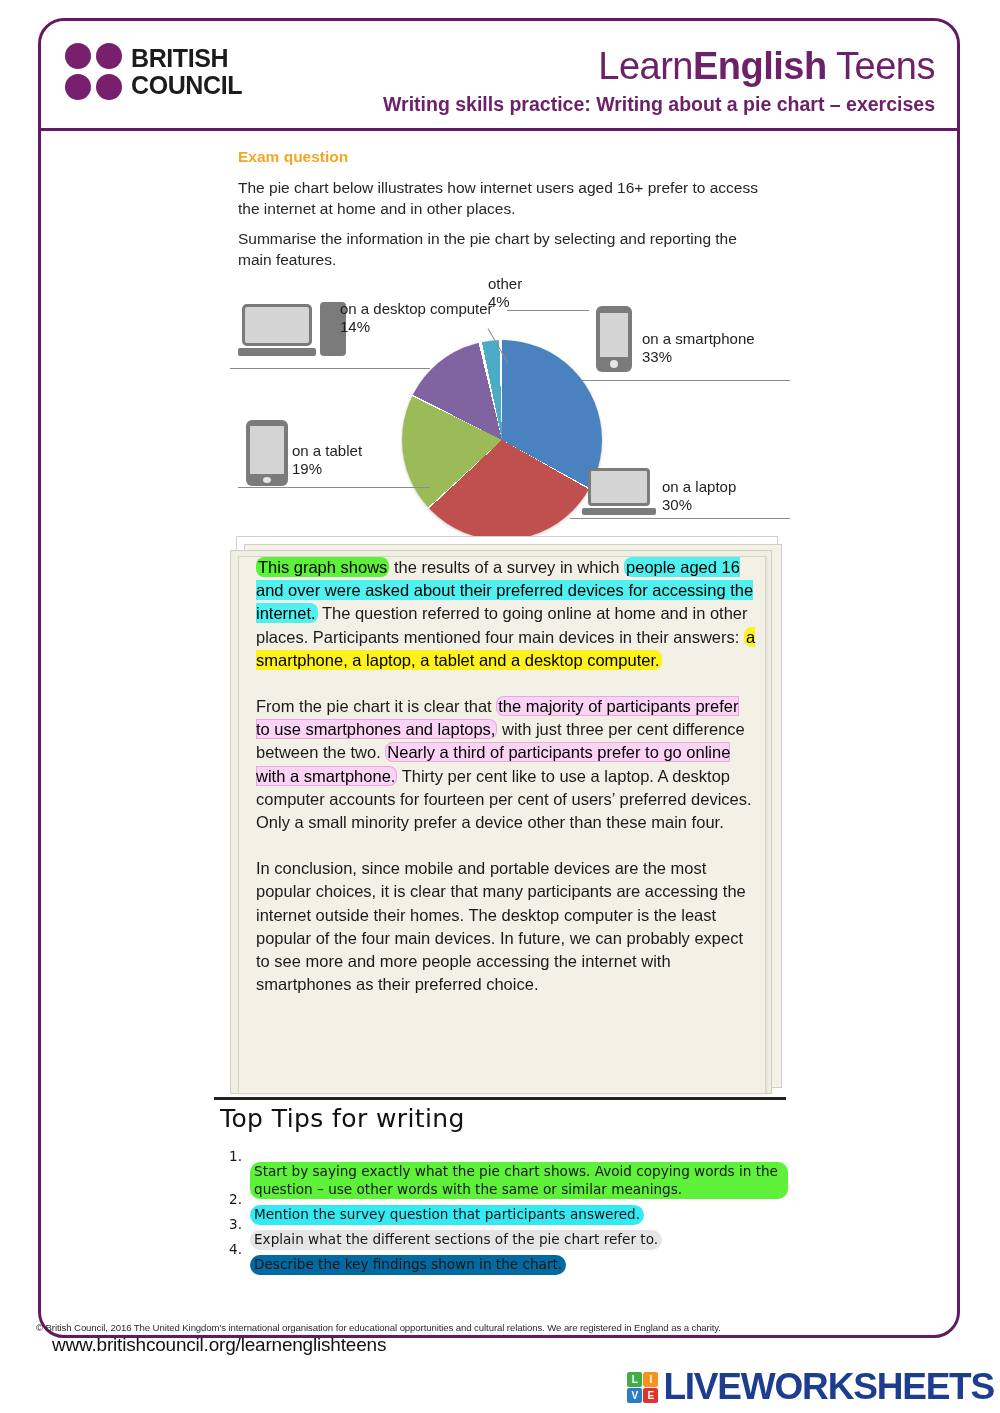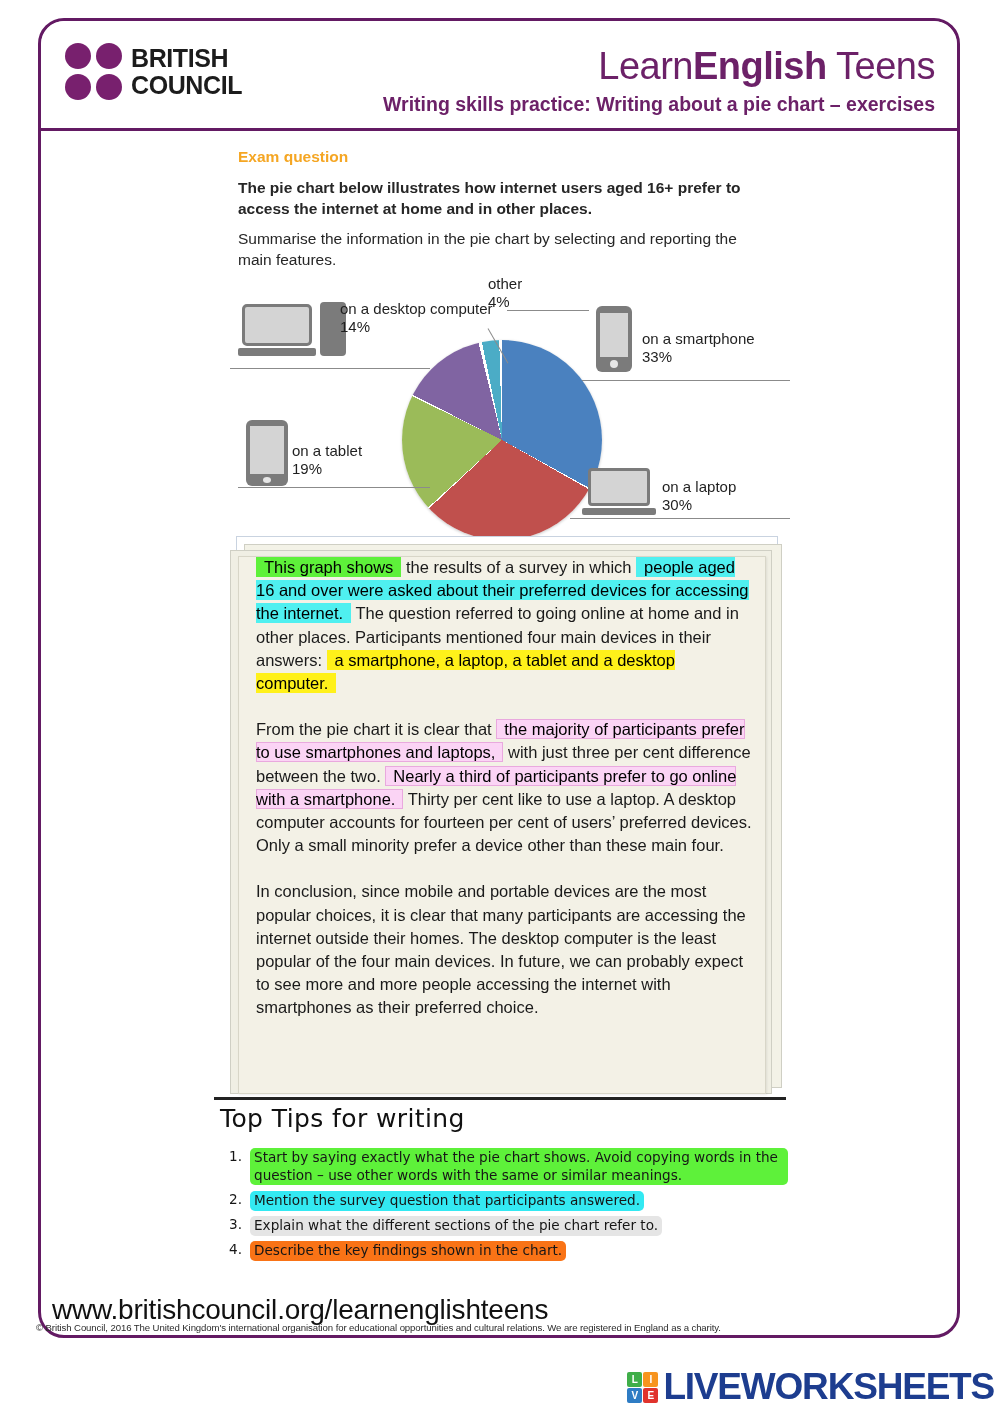--- a/index.html
+++ b/index.html
@@ -99,21 +99,21 @@
     color: #f5a623;
   }
   .exam-p {
     position: absolute;
     left: 238px;
     width: 530px;
     font-size: 15.5px;
     color: #262626;
     line-height: 21px;
   }
-  .exam-p1 { top: 177px; font-weight: bold; }
+  .exam-p1 { top: 177px; }
   .exam-p2 { top: 228px; }
 
   
   .chart-area {
     position: absolute;
     left: 230px;
     top: 270px;
     width: 560px;
     height: 260px;
   }
@@ -173,21 +173,21 @@
   .ans-body {
     position: absolute;
     left: 256px;
     top: 556px;
     width: 500px;
     font-size: 16.5px;
     line-height: 23.2px;
     color: #1a1a1a;
   }
   .ans-body p { margin: 0 0 23px 0; }
-  mark { padding: 1px 8px; border-radius: 0; }
+  mark { padding: 1px 2px; border-radius: 8px; }
   mark.green  { background: #5ef13a; }
   mark.cyan   { background: #4ff0f0; }
   mark.yellow { background: #fff11a; }
   mark.pink   { background: #fbd4f5; box-shadow: 0 0 0 1px #e9a9de inset; }
 
   
   .tips-rule {
     position: absolute;
     left: 214px; top: 1097px;
     width: 572px; height: 3px;
@@ -206,31 +206,31 @@
     left: 222px;
     display: flex;
     align-items: flex-start;
     gap: 8px;
     font-family: "DejaVu Sans", sans-serif;
     font-size: 13.6px;
     line-height: 17.5px;
     color: #161616;
   }
   .tip-num { width: 20px; text-align: right; flex: none; }
-  .tip-txt { padding: 1px 4px; border-radius: 5px; }
+  .tip-txt { padding: 1px 4px; border-radius: 10px; margin-top: 14px; }
   .tip-txt.green  { background: #5ef13a; }
   .tip-txt.cyan   { background: #33e9f2; }
   .tip-txt.yellow { background: #e5e5e5; }
-  .tip-txt.pink   { background: #f97316; }
+  .tip-txt.pink   { background: #0369a1; }
 
   
   .foot-url {
     position: absolute;
-    left: 52px; top: 1294px;
-    font-size: 28px;
+    left: 52px; top: 1334px;
+    font-size: 19px;
     color: #111;
     letter-spacing: -0.2px;
   }
   .foot-copy {
     position: absolute;
     left: 36px; top: 1322px;
     font-size: 9.6px;
     color: #2b2b2b;
     letter-spacing: -0.1px;
   }

